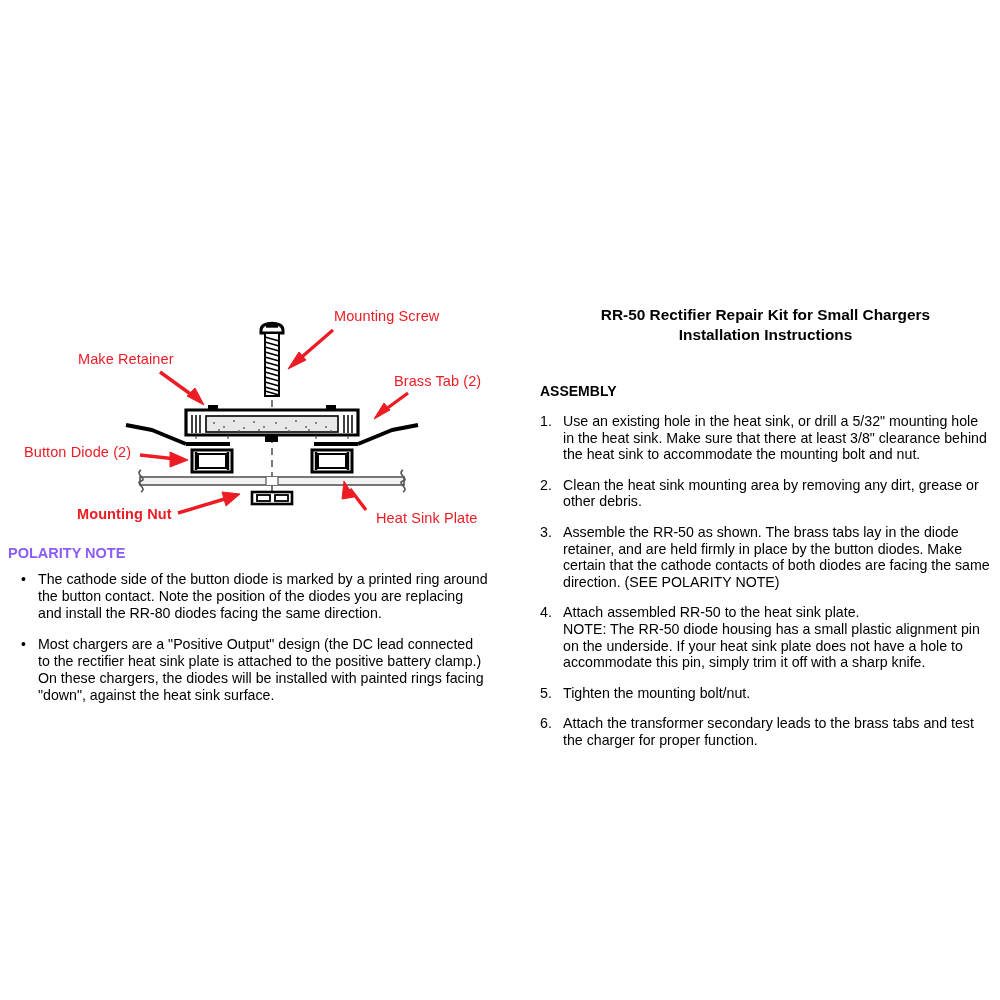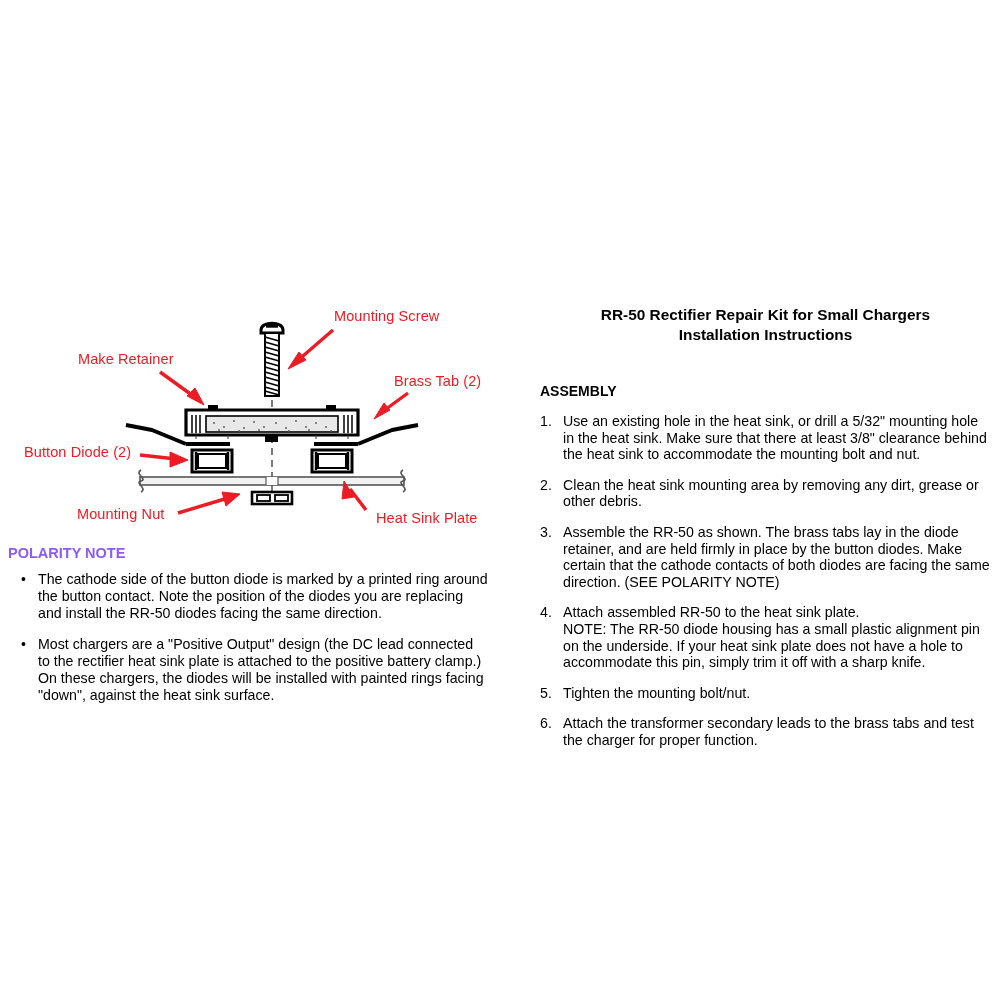--- a/index.html
+++ b/index.html
@@ -21,21 +21,21 @@
     color: #ed1c24;
     font-family: "Liberation Sans", sans-serif;
     font-size: 14.5px;
     white-space: nowrap;
     letter-spacing: 0.1px;
   }
   #lbl-mounting-screw { left: 334px; top: 308px; }
   #lbl-diode-retainer { left: 78px;  top: 351px; }
   #lbl-brass-tab      { left: 394px; top: 373px; }
   #lbl-button-diode   { left: 24px;  top: 444px; }
-  #lbl-mounting-nut   { left: 77px;  top: 506px; }
+  #lbl-mounting-nut   { left: 77px;  top: 506px; font-weight: bold; }
   #lbl-heat-sink      { left: 376px; top: 510px; }
 
   
   #polarity-block {
     position: absolute;
     left: 8px;
     top: 545px;
     width: 480px;
   }
   .section-head {
@@ -272,21 +272,21 @@
   <div class="dlabel" id="lbl-brass-tab">Brass Tab (2)</div>
   <div class="dlabel" id="lbl-button-diode">Button Diode (2)</div>
   <div class="dlabel" id="lbl-mounting-nut">Mounting Nut</div>
   <div class="dlabel" id="lbl-heat-sink">Heat Sink Plate</div>
 
   <div id="polarity-block">
     <div class="section-head">POLARITY NOTE</div>
     <ul class="bullet-list">
       <li>
         <span class="bullet-dot">•</span>
-        <span>The cathode side of the button diode is marked by a printed ring around the button contact. Note the position of the diodes you are replacing and install the RR-50 diodes facing the same direction.</span>
+        <span>The cathode side of the button diode is marked by a printed ring around the button contact. Note the position of the diodes you are replacing and install the RR-80 diodes facing the same direction.</span>
       </li>
       <li>
         <span class="bullet-dot">•</span>
         <span>Most chargers are a "Positive Output" design (the DC lead connected to the rectifier heat sink plate is attached to the positive battery clamp.) On these chargers, the diodes will be installed with painted rings facing "down", against the heat sink surface.</span>
       </li>
     </ul>
   </div>
 
   <div id="instructions-block">
     <div id="doc-title">

